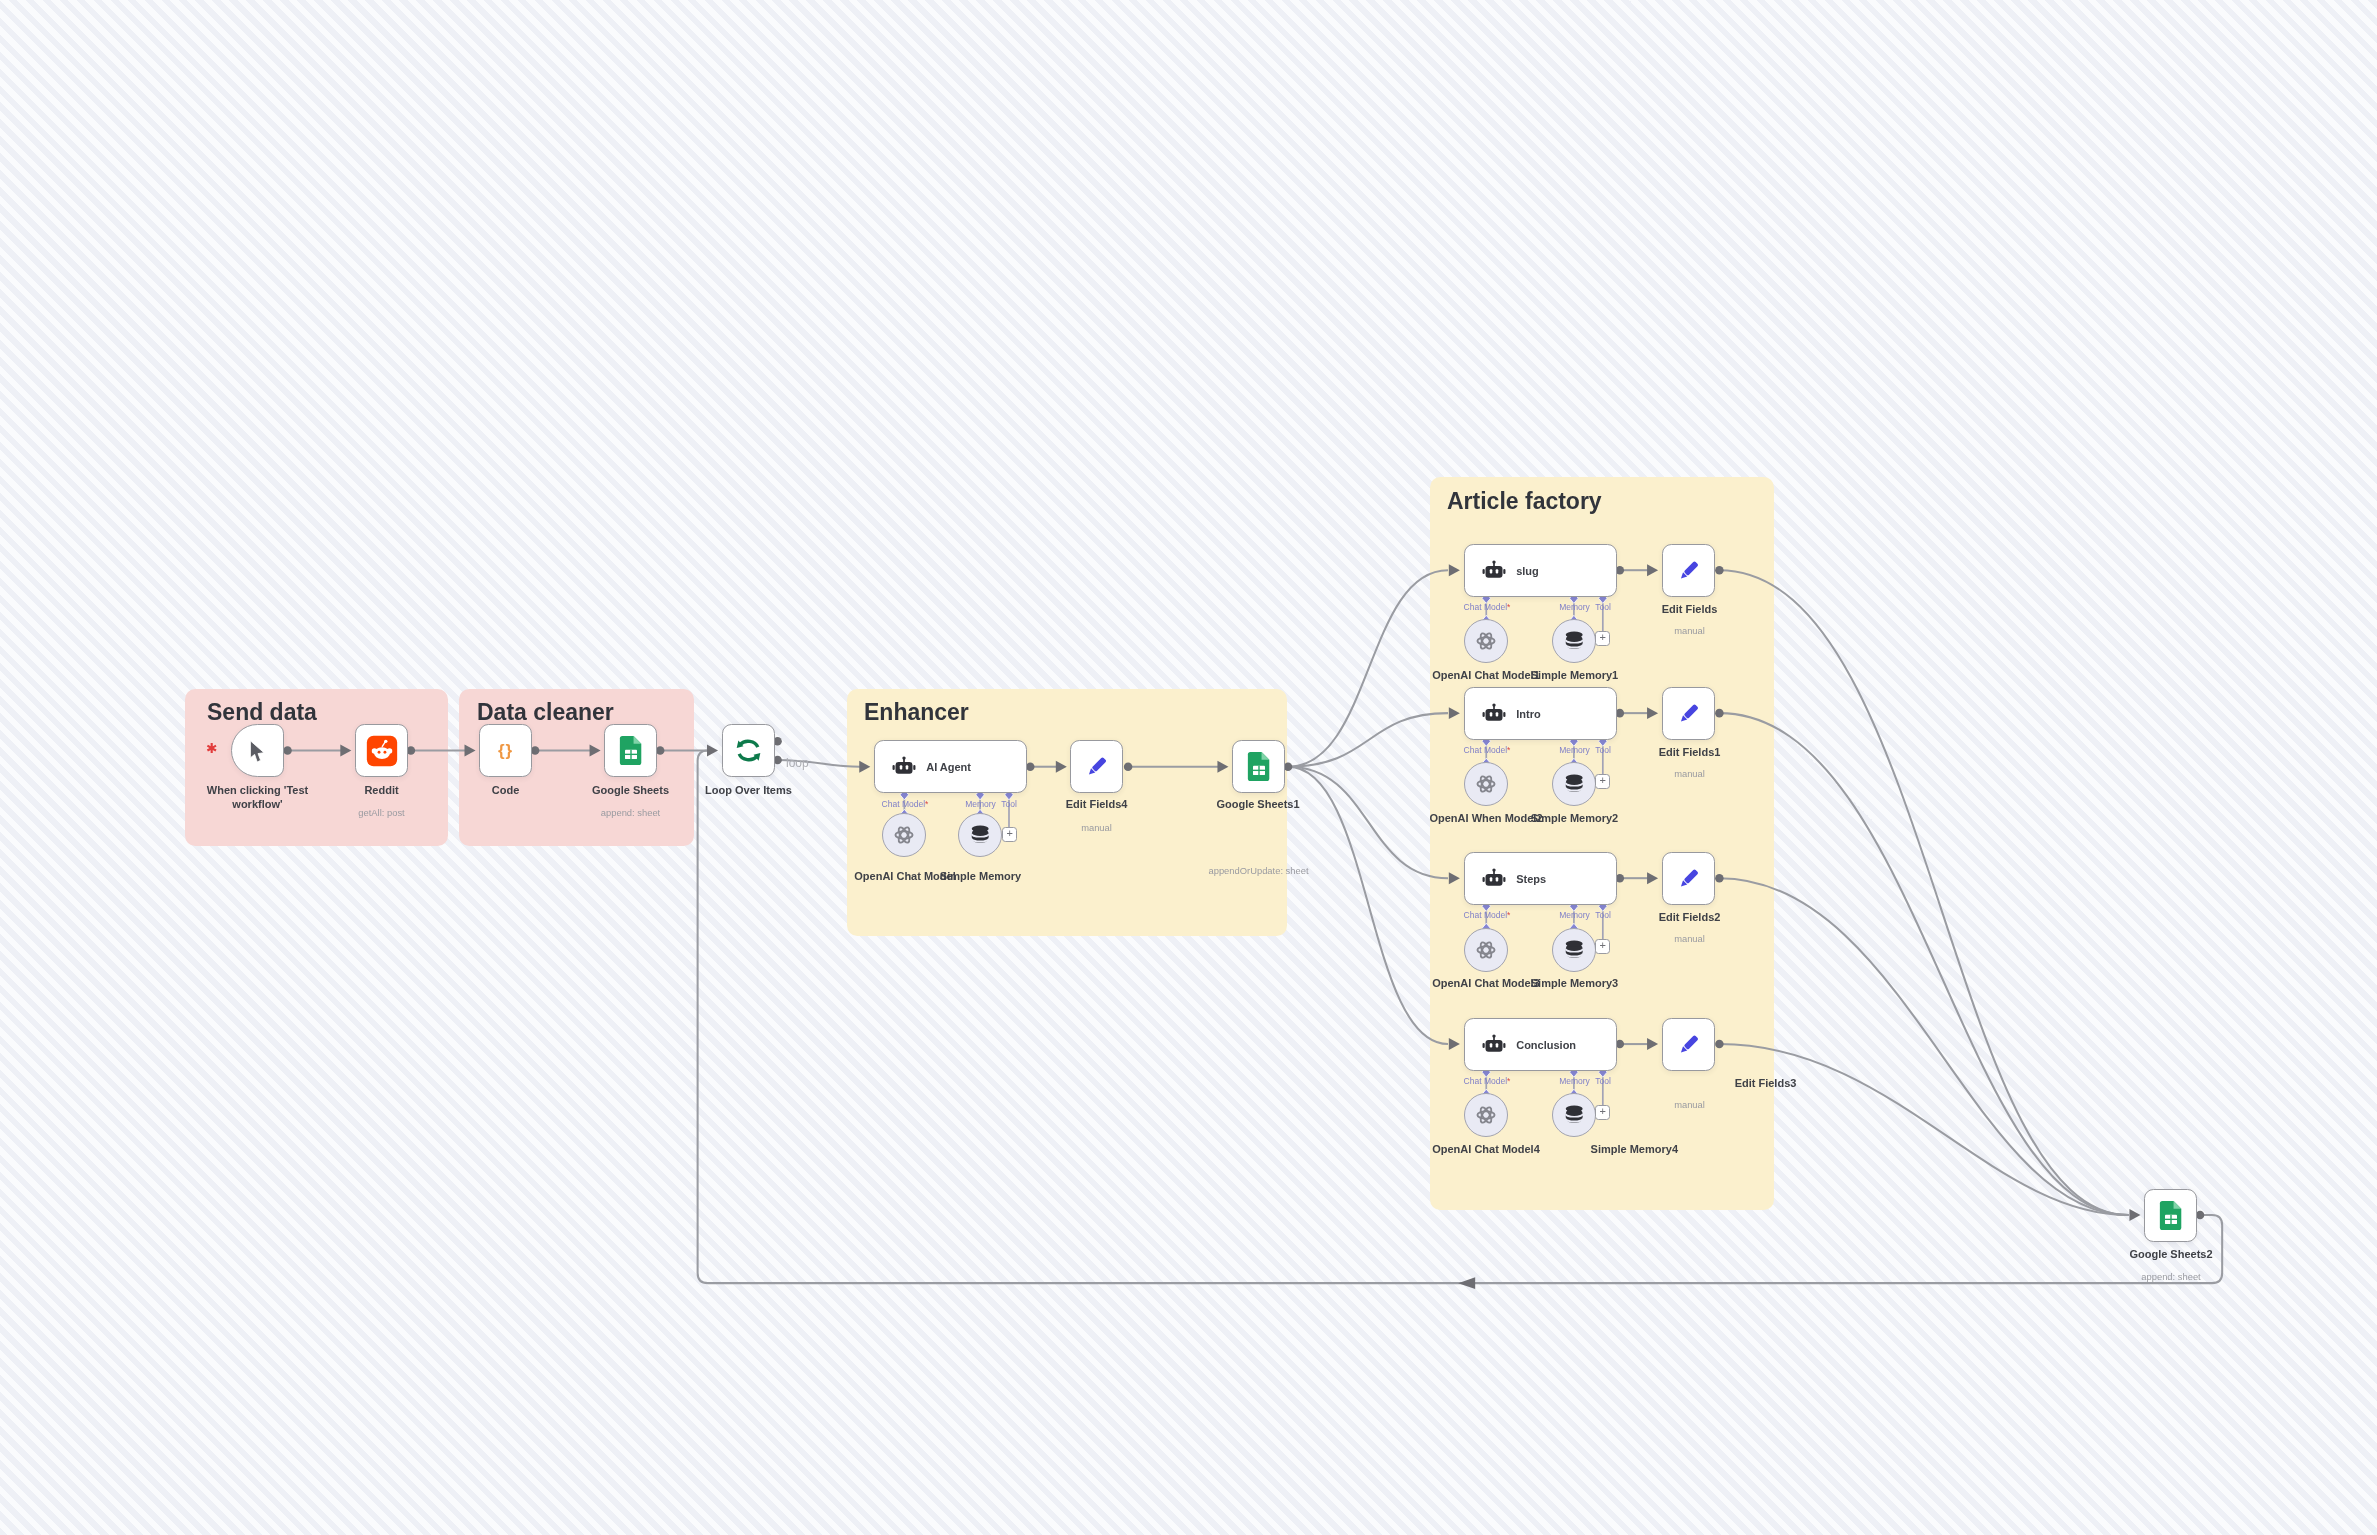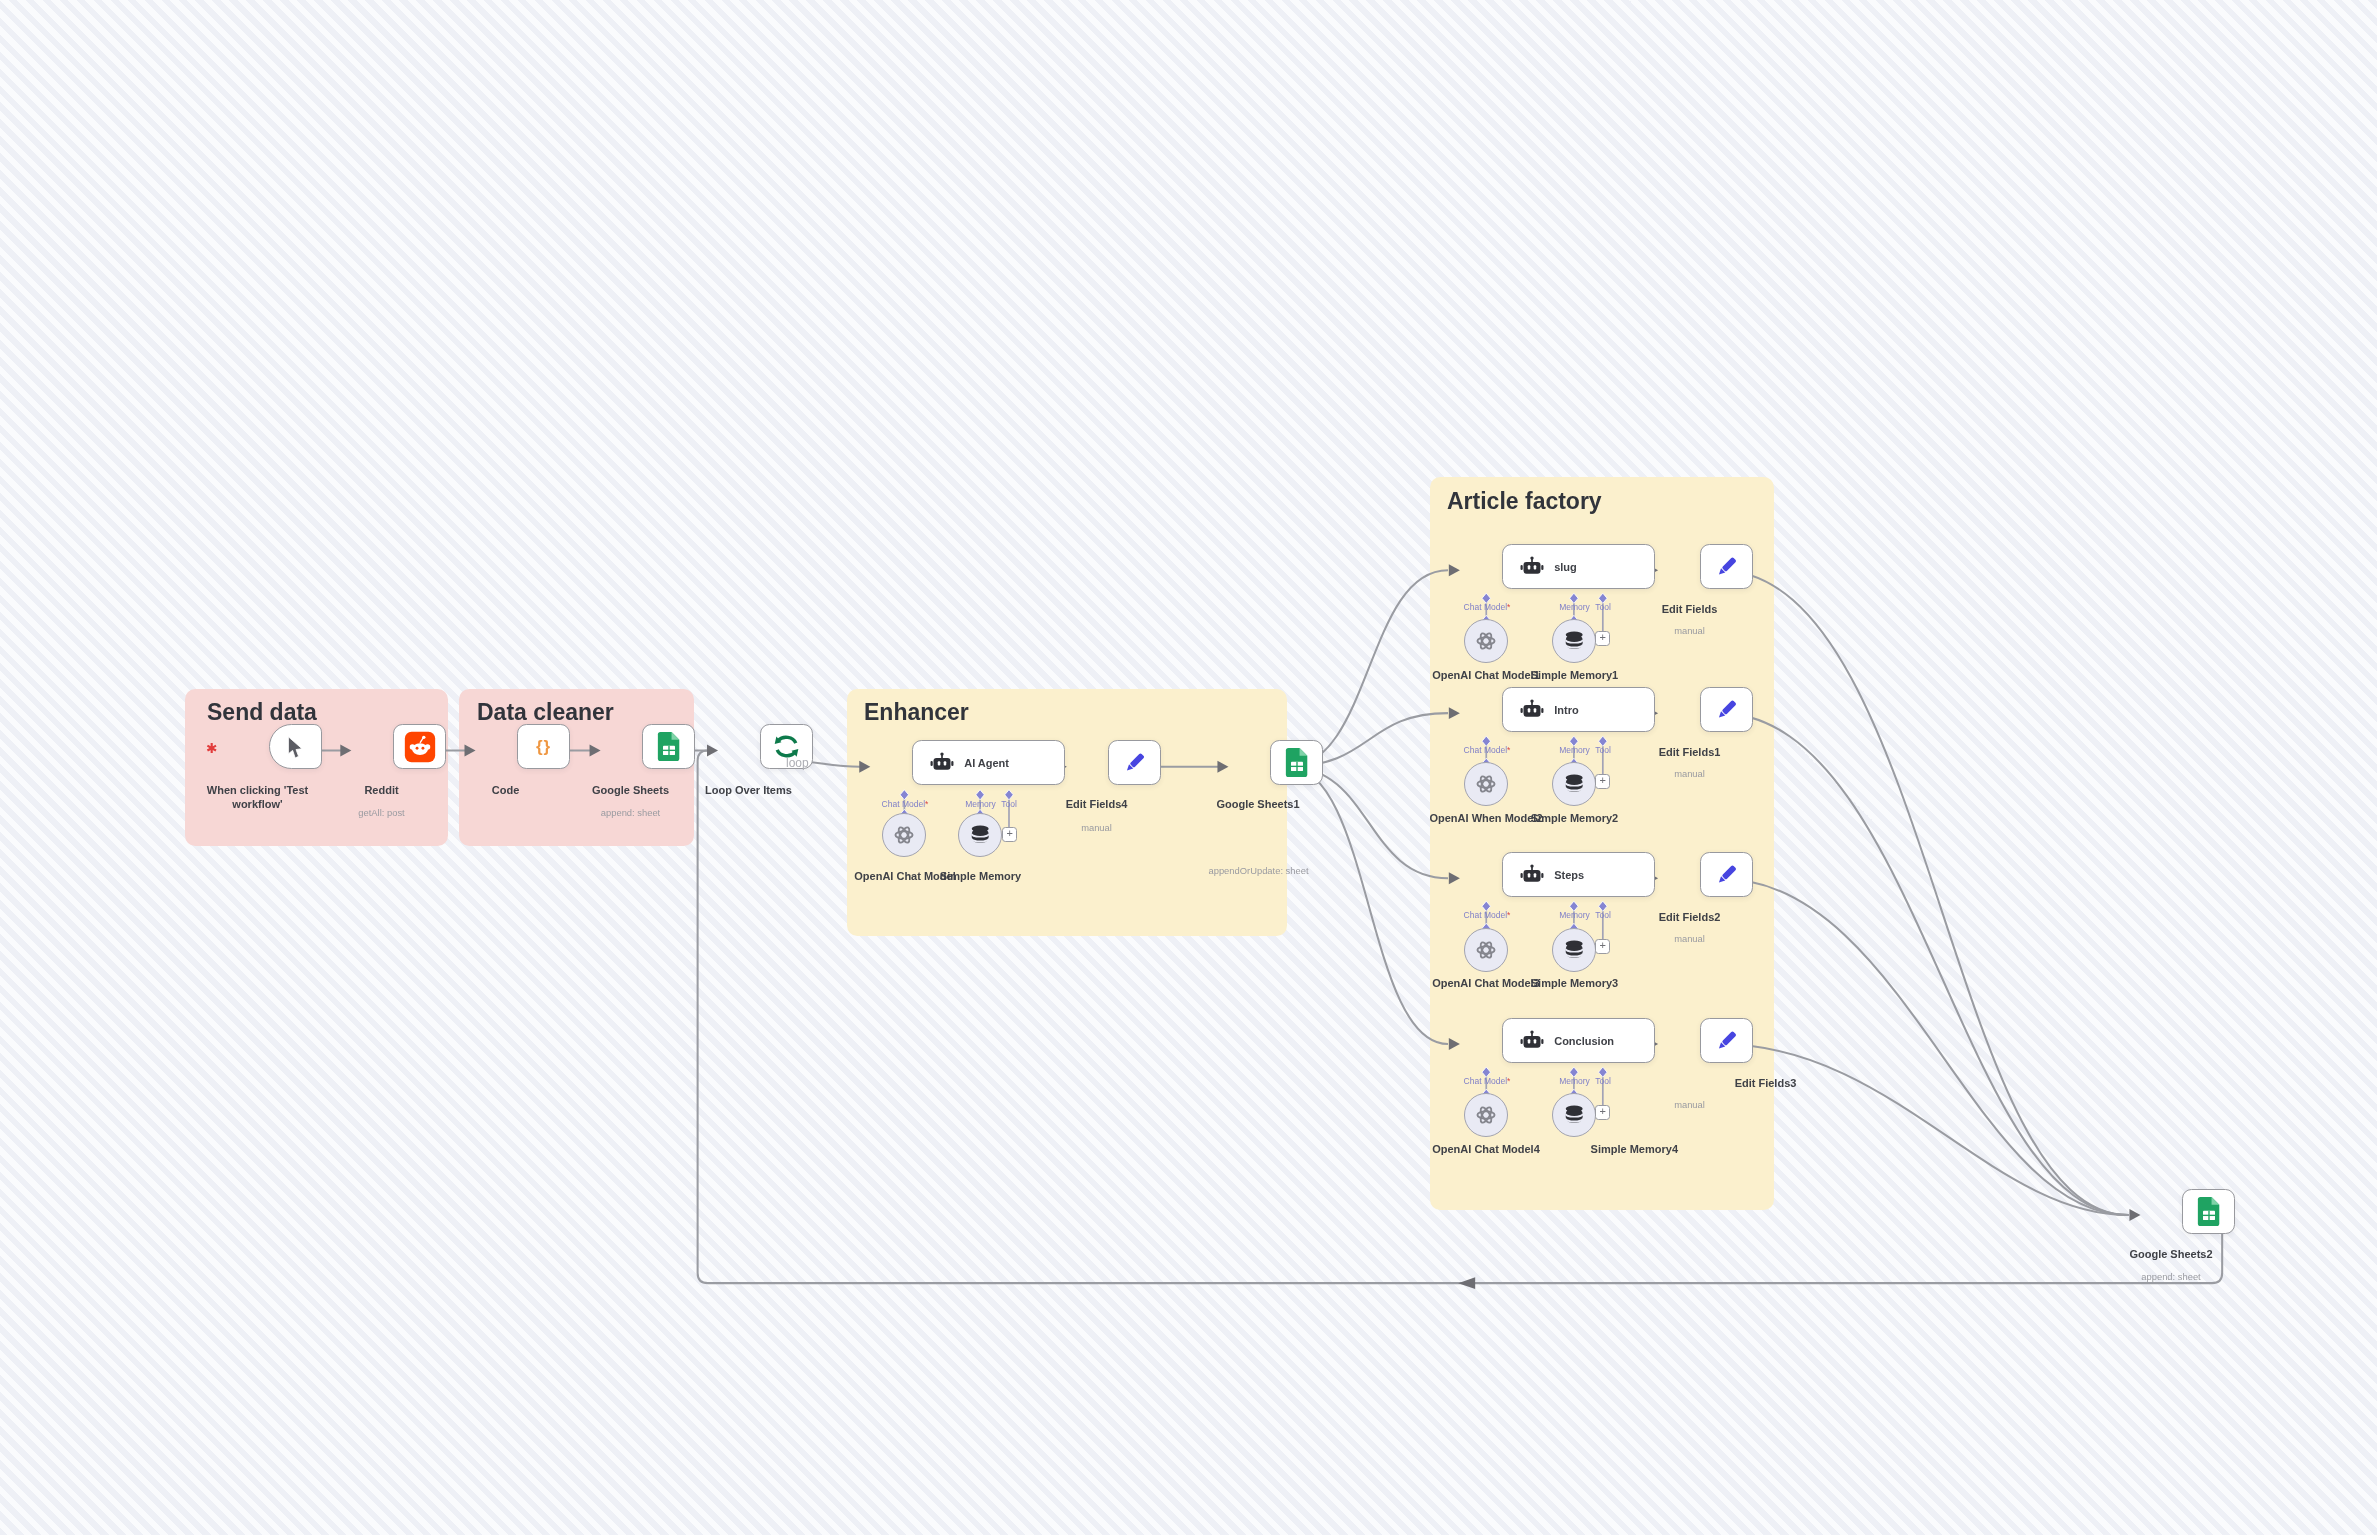--- a/index.html
+++ b/index.html
@@ -5,23 +5,23 @@
   html,body{margin:0;padding:0;}
   body{
     width:2377px;height:1536px;position:relative;overflow:hidden;
     font-family:"Liberation Sans", sans-serif;
     background:repeating-linear-gradient(45deg,#eef0f6 0 6px,#fafbfd 6px 12px);
   }
   .sticky{position:absolute;border-radius:10.2px;z-index:0;}
   .sticky.pink{background:#f7d7d5;}
   .sticky.yellow{background:#fbf0cd;}
   .gtitle{position:absolute;font-size:23px;font-weight:700;color:#31343b;z-index:1;}
-  .node{position:absolute;width:53px;height:45px;background:#fff;border:1.7px solid #98999e;
+  .node{position:absolute;width:53px;height:53px;background:#fff;border:1.7px solid #98999e;
     border-radius:9.4px;box-sizing:border-box;z-index:2;display:flex;align-items:center;justify-content:center;
-    box-shadow:0 1.7px 5.1px rgba(60,60,80,.08);margin-left:38px;}
+    box-shadow:0 1.7px 5.1px rgba(60,60,80,.08);}
   .node.trigger{border-radius:27px 9.4px 9.4px 27px;}
   .node.wide{width:153px;justify-content:flex-start;padding-left:17px;gap:10.2px;}
   .node.wide .ntitle{font-size:11px;font-weight:600;color:#3f4147;}
   .circle-node{position:absolute;width:44px;height:44px;border-radius:50%;background:#e9eaf4;
     border:1.7px solid #a2a3af;box-sizing:border-box;z-index:2;display:flex;align-items:center;justify-content:center;}
   .nlabel{position:absolute;text-align:center;font-size:11px;font-weight:600;color:#3f4147;z-index:2;line-height:1.25;}
   .nsub{position:absolute;text-align:center;font-size:9.4px;color:#9a9ba1;z-index:2;}
   .clabel{position:absolute;font-size:8.5px;color:#8080c8;text-align:center;z-index:2;line-height:1.1;}
   .clabel .req{color:#d94848;}
   .plusbox{position:absolute;width:15.3px;height:15.3px;background:#fff;border:1.7px solid #9a9ba1;border-radius:3.4px;

